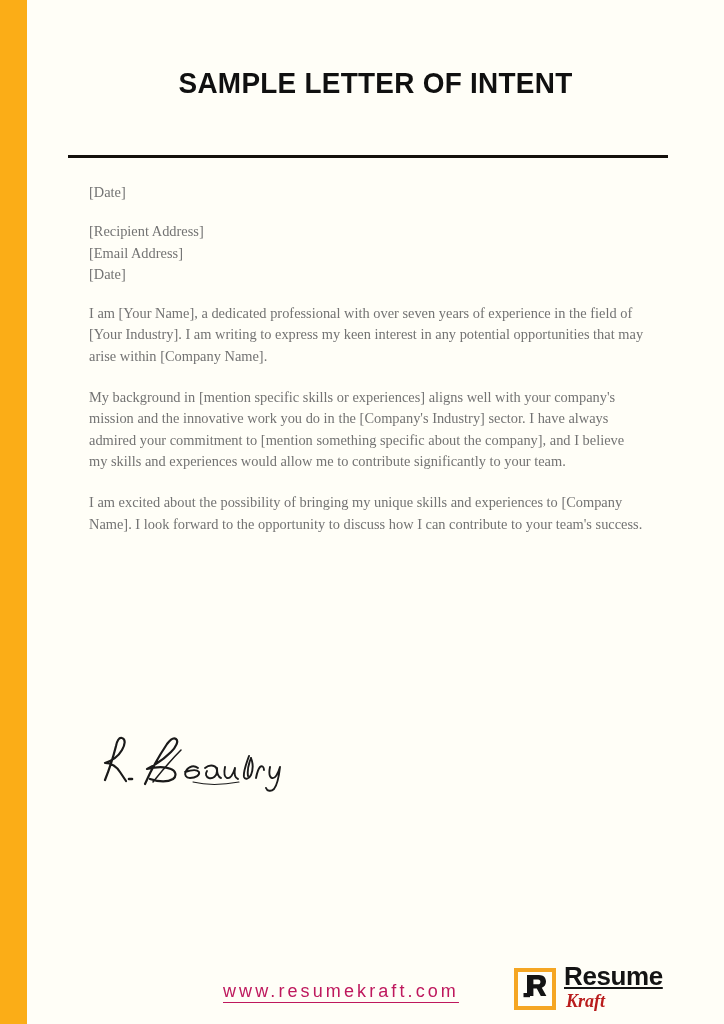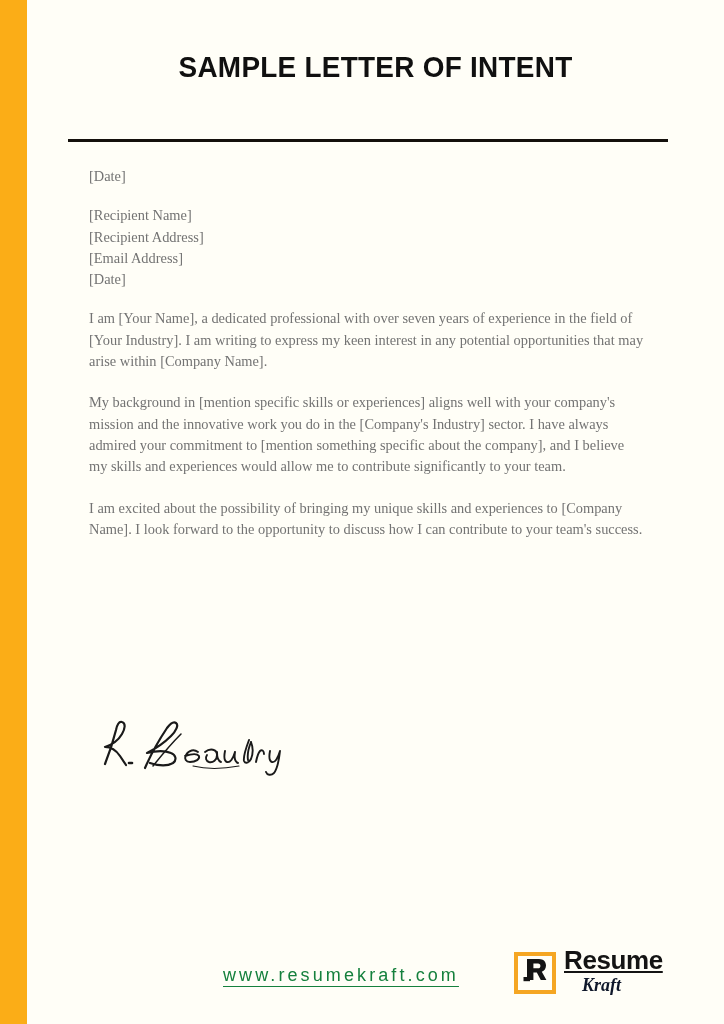--- a/index.html
+++ b/index.html
@@ -28,21 +28,21 @@
     left: 0;
     top: 0;
     width: 27px;
     height: 1024px;
     background: #fbad17;
   }
 
   .content {
     position: absolute;
     left: 27px;
-    top: 0;
+    top: 16px;
     width: 697px;
     height: 898px;
   }
 
   
   .doc-title {
     position: absolute;
     left: 0;
     top: 50px;
     width: 697px;
@@ -120,21 +120,21 @@
     width: 697px;
     height: 78px;
   }
   .site-url {
     position: absolute;
     left: 196px;
     top: 19px;
     font-family: "Liberation Sans", "DejaVu Sans", sans-serif;
     font-size: 18px;
     letter-spacing: 3.1px;
-    color: #15803d;
+    color: #be185d;
     text-decoration: underline;
     text-underline-offset: 5px;
     text-decoration-thickness: 1px;
     white-space: nowrap;
   }
 
   .brand {
     position: absolute;
     left: 487px;
     top: 0px;
@@ -170,24 +170,24 @@
     color: #141414;
     line-height: 28px;
     white-space: nowrap;
     text-decoration: underline;
   }
   .brand-sub {
     font-family: "Liberation Serif", "DejaVu Serif", serif;
     font-style: italic;
     font-weight: bold;
     font-size: 18px;
-    color: #0f172a;
+    color: #b91c1c;
     line-height: 20px;
     margin-top: 1px;
-    margin-left: 18px;
+    margin-left: 2px;
     white-space: nowrap;
   }
 </style>
 </head>
 <body>
 
 <div class="page">
 
   <div class="accent-bar"></div>
 
@@ -197,21 +197,20 @@
 
     <div class="title-rule"></div>
 
     <div class="letter">
 
       <div class="block">
         <span class="line">[Date]</span>
       </div>
 
       <div class="block">
-        <span class="line">[Recipient Name]</span>
         <span class="line">[Recipient Address]</span>
         <span class="line">[Email Address]</span>
         <span class="line">[Date]</span>
       </div>
 
 
       <p class="para">I am [Your Name], a dedicated professional with over seven years of experience in the field of [Your Industry]. I am writing to express my keen interest in any potential opportunities that may arise within [Company Name].</p>
       <p class="para">My background in [mention specific skills or experiences] aligns well with your company's mission and the innovative work you do in the [Company's Industry] sector. I have always admired your commitment to [mention something specific about the company], and I believe my skills and experiences would allow me to contribute significantly to your team.</p>
       <p class="para">I am excited about the possibility of bringing my unique skills and experiences to [Company Name]. I look forward to the opportunity to discuss how I can contribute to your team's success.</p>
 

